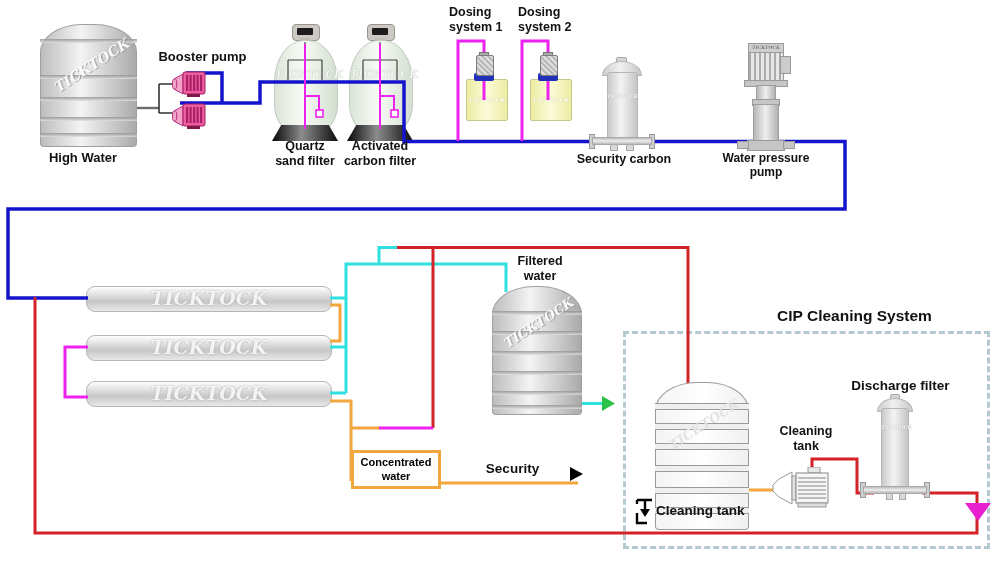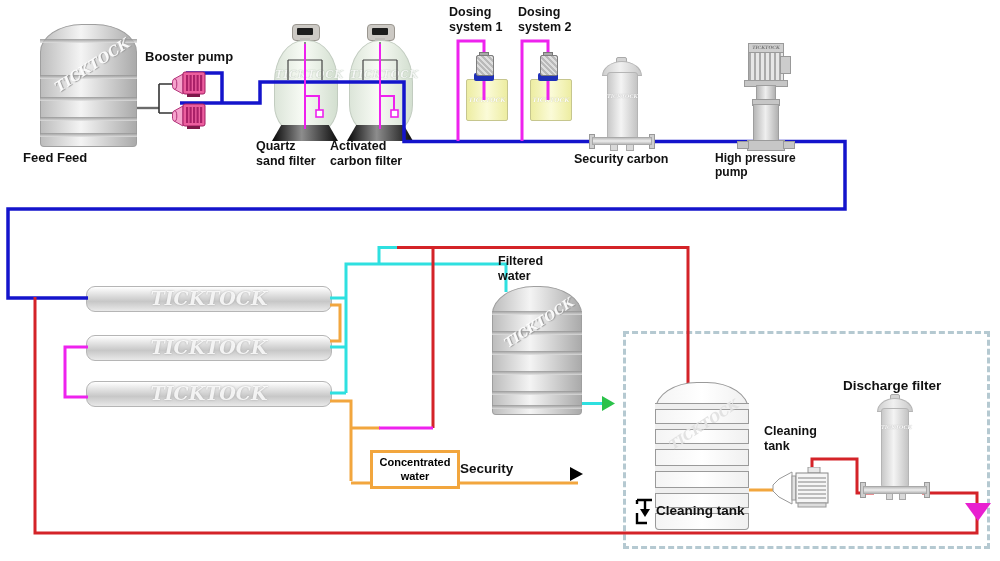--- a/index.html
+++ b/index.html
@@ -3,21 +3,21 @@
 <meta charset="utf-8">
 <style>
   html,body{margin:0;padding:0;background:#fff;}
   .stage{position:relative;width:1000px;height:561px;background:#fff;overflow:hidden;
          font-family:"Liberation Sans",sans-serif;}
   
   .under{position:absolute;z-index:1;}
   svg.pipes{position:absolute;left:0;top:0;z-index:2;}
   .equip{position:absolute;z-index:3;}
   .lbl{position:absolute;z-index:6;font-weight:bold;color:#111;font-size:12.5px;line-height:1.2;
-       white-space:pre-line;}
+       white-space:pre-line;text-align:center;}
   .cipbox{position:absolute;z-index:0;border:3px dashed #b5c9d1;background:transparent;}
   
   .wm{position:absolute;font-family:"DejaVu Serif",serif;font-style:italic;font-weight:bold;
       color:rgba(255,255,255,.93);pointer-events:none;z-index:2;text-align:center;}
   .wm.rot{transform:rotate(-33deg);text-shadow:1px 1px 1px #9a9a9a;}
   
   .tank{position:absolute;background:linear-gradient(90deg,#bdbdbd,#f4f4f4 42%,#aaaaaa);
         border:1px solid #9f9f9f;border-radius:42px 42px 4px 4px / 28px 28px 4px 4px;}
   .band{position:absolute;left:-1px;right:-1px;height:4px;
         background:linear-gradient(180deg,#8d8d8d,#e3e3e3);opacity:.8;}
@@ -255,37 +255,38 @@
     <div class="fplate" style="left:64px;top:90px;width:4px;height:14px;"></div>
     <div class="farm" style="left:3px;top:94px;width:62px;height:6px;"></div>
     <div class="wm" style="left:21px;top:32px;width:26px;">TICKTOCK</div>
   </div>
 
   <svg class="icon-svg" style="left:634px;top:496px;" width="22" height="30" viewBox="0 0 22 30">
     <path d="M3,4 H18 M3,4 V8 M11,4 V14 M3,17 V27 H13" stroke="#000" stroke-width="2.4" fill="none"></path>
     <polygon points="6,13 16,13 11,21" fill="#000"></polygon>
   </svg>
 
-  <div class="cbox" style="left:370px;top:450px;width:84px;height:33px;align-items:center;"><span>Concentrated
+  <div class="cbox" style="left:351px;top:450px;width:84px;height:33px;align-items:center;"><span>Concentrated
 water</span></div>
 
-  <div class="lbl" style="left:23px;top:150px;width:120px;font-size:13px;">Feed Feed</div>
+  <div class="lbl" style="left:23px;top:150px;width:120px;font-size:13px;">High Water</div>
   <div class="lbl" style="left:145px;top:49px;width:115px;font-size:13px;">Booster pump</div>
   <div class="lbl" style="left:330px;top:139px;width:100px;">Activated
 carbon filter</div>
   <div class="lbl" style="left:256px;top:139px;width:98px;">Quartz
 sand filter</div>
   <div class="lbl" style="left:449px;top:5px;width:80px;text-align:left;">Dosing
 system 1</div>
   <div class="lbl" style="left:518px;top:5px;width:80px;text-align:left;">Dosing
 system 2</div>
   <div class="lbl" style="left:574px;top:152px;width:100px;">Security carbon</div>
-  <div class="lbl" style="left:715px;top:151px;width:102px;font-size:12px;">High pressure
+  <div class="lbl" style="left:715px;top:151px;width:102px;font-size:12px;">Water pressure
 pump</div>
   <div class="lbl" style="left:498px;top:254px;width:84px;">Filtered
 water</div>
   <div class="lbl" style="left:460px;top:461px;width:105px;font-size:13.5px;">Security</div>
+  <div class="lbl" style="left:752px;top:307px;width:205px;font-size:15.5px;">CIP Cleaning System</div>
   <div class="lbl" style="left:764px;top:424px;width:84px;">Cleaning
 tank</div>
   <div class="lbl" style="left:843px;top:378px;width:115px;font-size:13.5px;">Discharge filter</div>
   <div class="lbl" style="left:656px;top:503px;width:115px;font-size:13.5px;text-align:left;">Cleaning tank</div>
 
 </div>
 
 </body></html>

